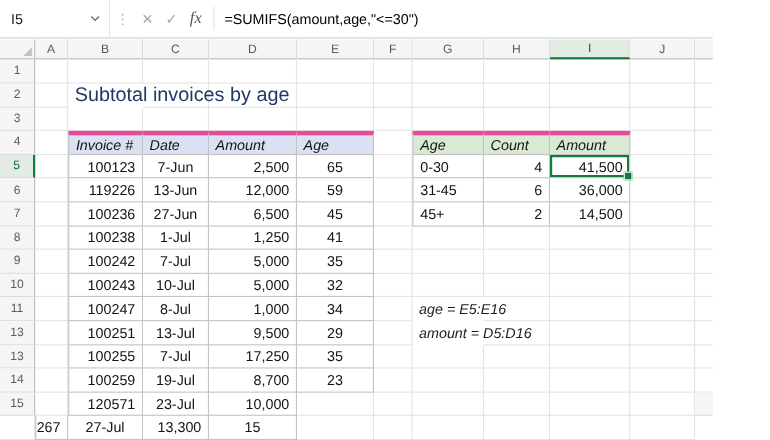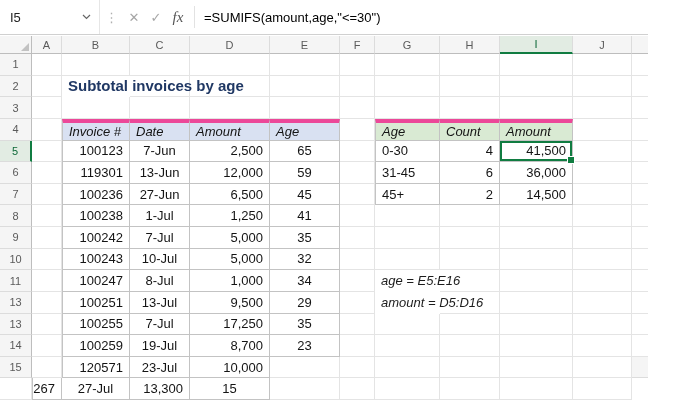--- a/index.html
+++ b/index.html
@@ -39,21 +39,21 @@
           white-space:nowrap; overflow:hidden; cursor:cell; }
   .num { justify-content:flex-end; }
   .ctr { justify-content:center; padding:0 2px; }
 
   .tb { border-right-color:#c3c3c3; border-bottom-color:#c3c3c3; }
   .tt { border-top:4px solid #ec4899;font-style:italic; }
   .tl { border-left:1px solid #c3c3c3; }
   .hdr-blue  { background:var(--hdrblue,#D9E1F2); }
   .hdr-green { background:var(--hdrgreen,#D9EAD3); }
 
-  .title { font-weight:bold; font-size:15px; color:var(--titlecol,#203864);
+  .title { font-weight:normal; font-size:18px; color:var(--titlecol,#203864);
            overflow:visible; position:relative; z-index:3; border-color:transparent;text-align:right; }
   .note { font-style:italic; font-size:13px; color:#1c1c1c;
           overflow:visible; position:relative; z-index:2; border-color:transparent; }
 
   .selcell { box-shadow: inset 0 0 0 2px var(--sel,#107C41); position:relative; z-index:2; overflow:visible; }
   .selcell::after { content:''; position:absolute; right:-3px; bottom:-3px; width:6px; height:6px;
                     background:var(--sel,#107C41); border:1px solid #fff; }
 </style>
 </head>
 <body>
@@ -151,21 +151,21 @@
       <div class="cell tb num">2,500</div>
       <div class="cell tb ctr">65</div>
       <div class="cell"></div>
       <div class="cell tb  tl">0-30</div>
       <div class="cell tb num">4</div>
       <div class="cell tb num selcell">41,500</div>
       <div class="cell"></div>
       <div class="cell"></div>
       <div class="hc rowh">6</div>
       <div class="cell"></div>
-      <div class="cell tb num tl">119301</div>
+      <div class="cell tb num tl">119226</div>
       <div class="cell tb ctr">13-Jun</div>
       <div class="cell tb num">12,000</div>
       <div class="cell tb ctr">59</div>
       <div class="cell"></div>
       <div class="cell tb  tl">31-45</div>
       <div class="cell tb num">6</div>
       <div class="cell tb num">36,000</div>
       <div class="cell"></div>
       <div class="cell"></div>
       <div class="hc rowh">7</div>

